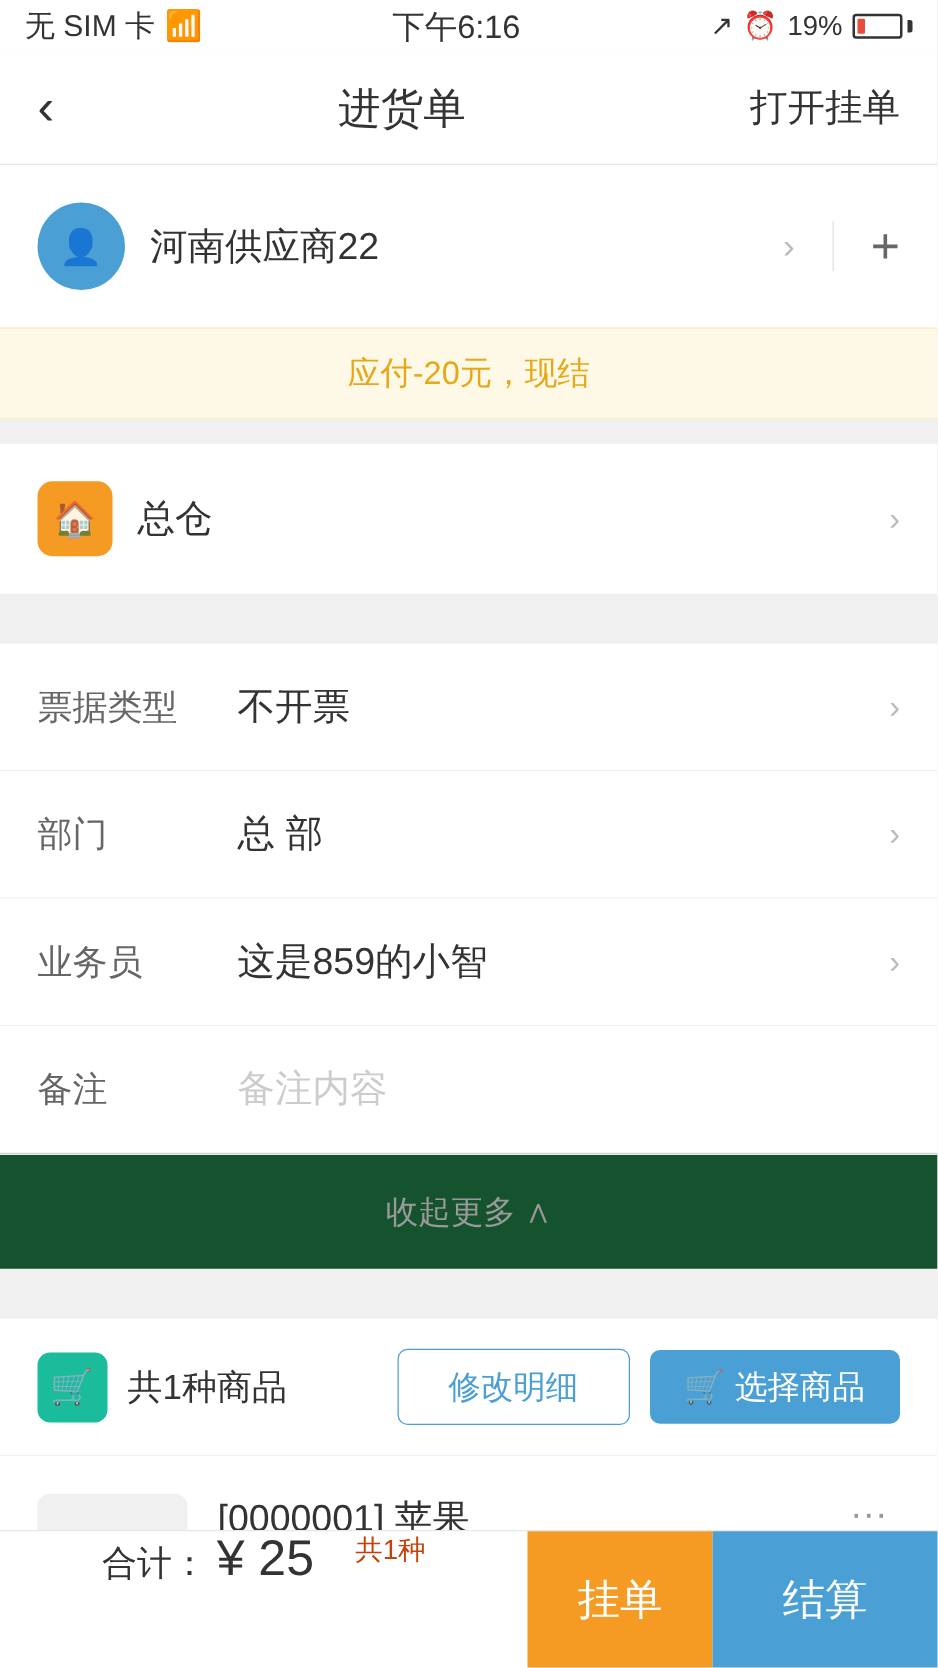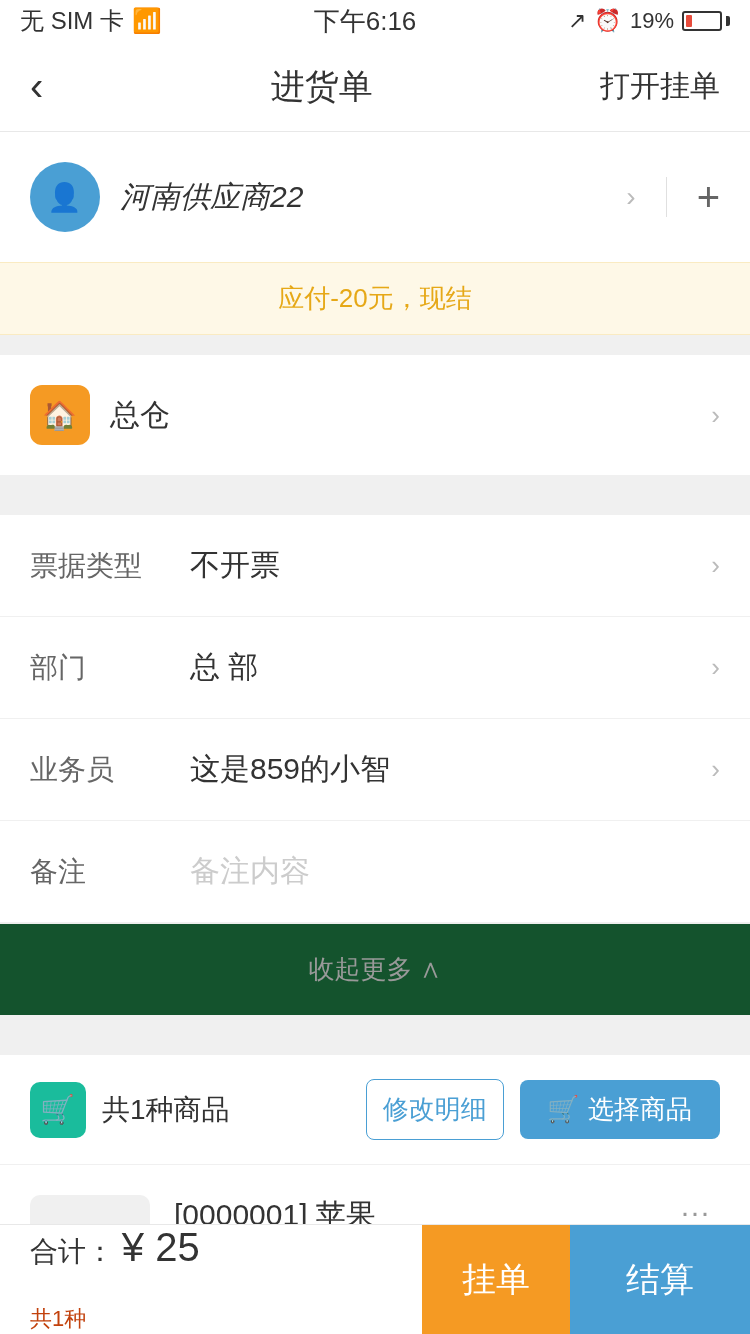--- a/index.html
+++ b/index.html
@@ -73,21 +73,21 @@
     }
     .supplier-avatar {
       width: 70px; height: 70px;
       border-radius: 50%;
       background: #4a9fd4;
       display: flex; align-items: center; justify-content: center;
       margin-right: 20px;
       flex-shrink: 0;
     }
     .avatar-person { font-size: 28px; }
-    .supplier-name { flex: 1; font-size: 30px; color: #333; font-style: italic; }
+    .supplier-name { flex: 1; font-size: 30px; color: #333; }
     .supplier-right-area {
       display: flex; align-items: center; gap: 0;
     }
     .chevron-right { font-size: 28px; color: #bbb; margin-right: 30px; }
     .divider-v { width: 1px; height: 40px; background: #e0e0e0; margin-right: 30px; }
     .add-btn { font-size: 40px; color: #666; cursor: pointer; }
 
     
     .notice-bar {
       background: #fef8e7;
@@ -162,21 +162,21 @@
       margin-right: 16px;
       font-size: 28px;
       color: #fff;
     }
     .products-count { flex: 1; font-size: 28px; color: #333; }
     .btn-modify {
       border: 1px solid #4a9fd4;
       color: #4a9fd4;
       background: #fff;
       border-radius: 8px;
-      padding: 12px 16px;
+      padding: 12px 40px;
       font-size: 26px;
       cursor: pointer;
       margin-right: 16px;
     }
     .btn-select {
       background: #4a9fd4;
       color: #fff;
       border: none;
       border-radius: 8px;
       padding: 12px 28px;
@@ -217,21 +217,21 @@
       width: 750px;
       height: 110px;
       display: flex;
       align-items: stretch;
       background: #fff;
       border-top: 1px solid #e8e8e8;
     }
     .total-area {
       flex: 1;
       display: flex;
-      flex-direction: column;
+      flex-direction: row;
       justify-content: center;
       padding: 0 30px;
       gap: 33px;
     }
     .total-amount { font-size: 40px; color: #333; font-weight: 500; }
     .total-count { font-size: 22px; color: #c2410c; }
     .btn-hang {
       width: 148px;
       background: #f59a23;
       color: #fff;

